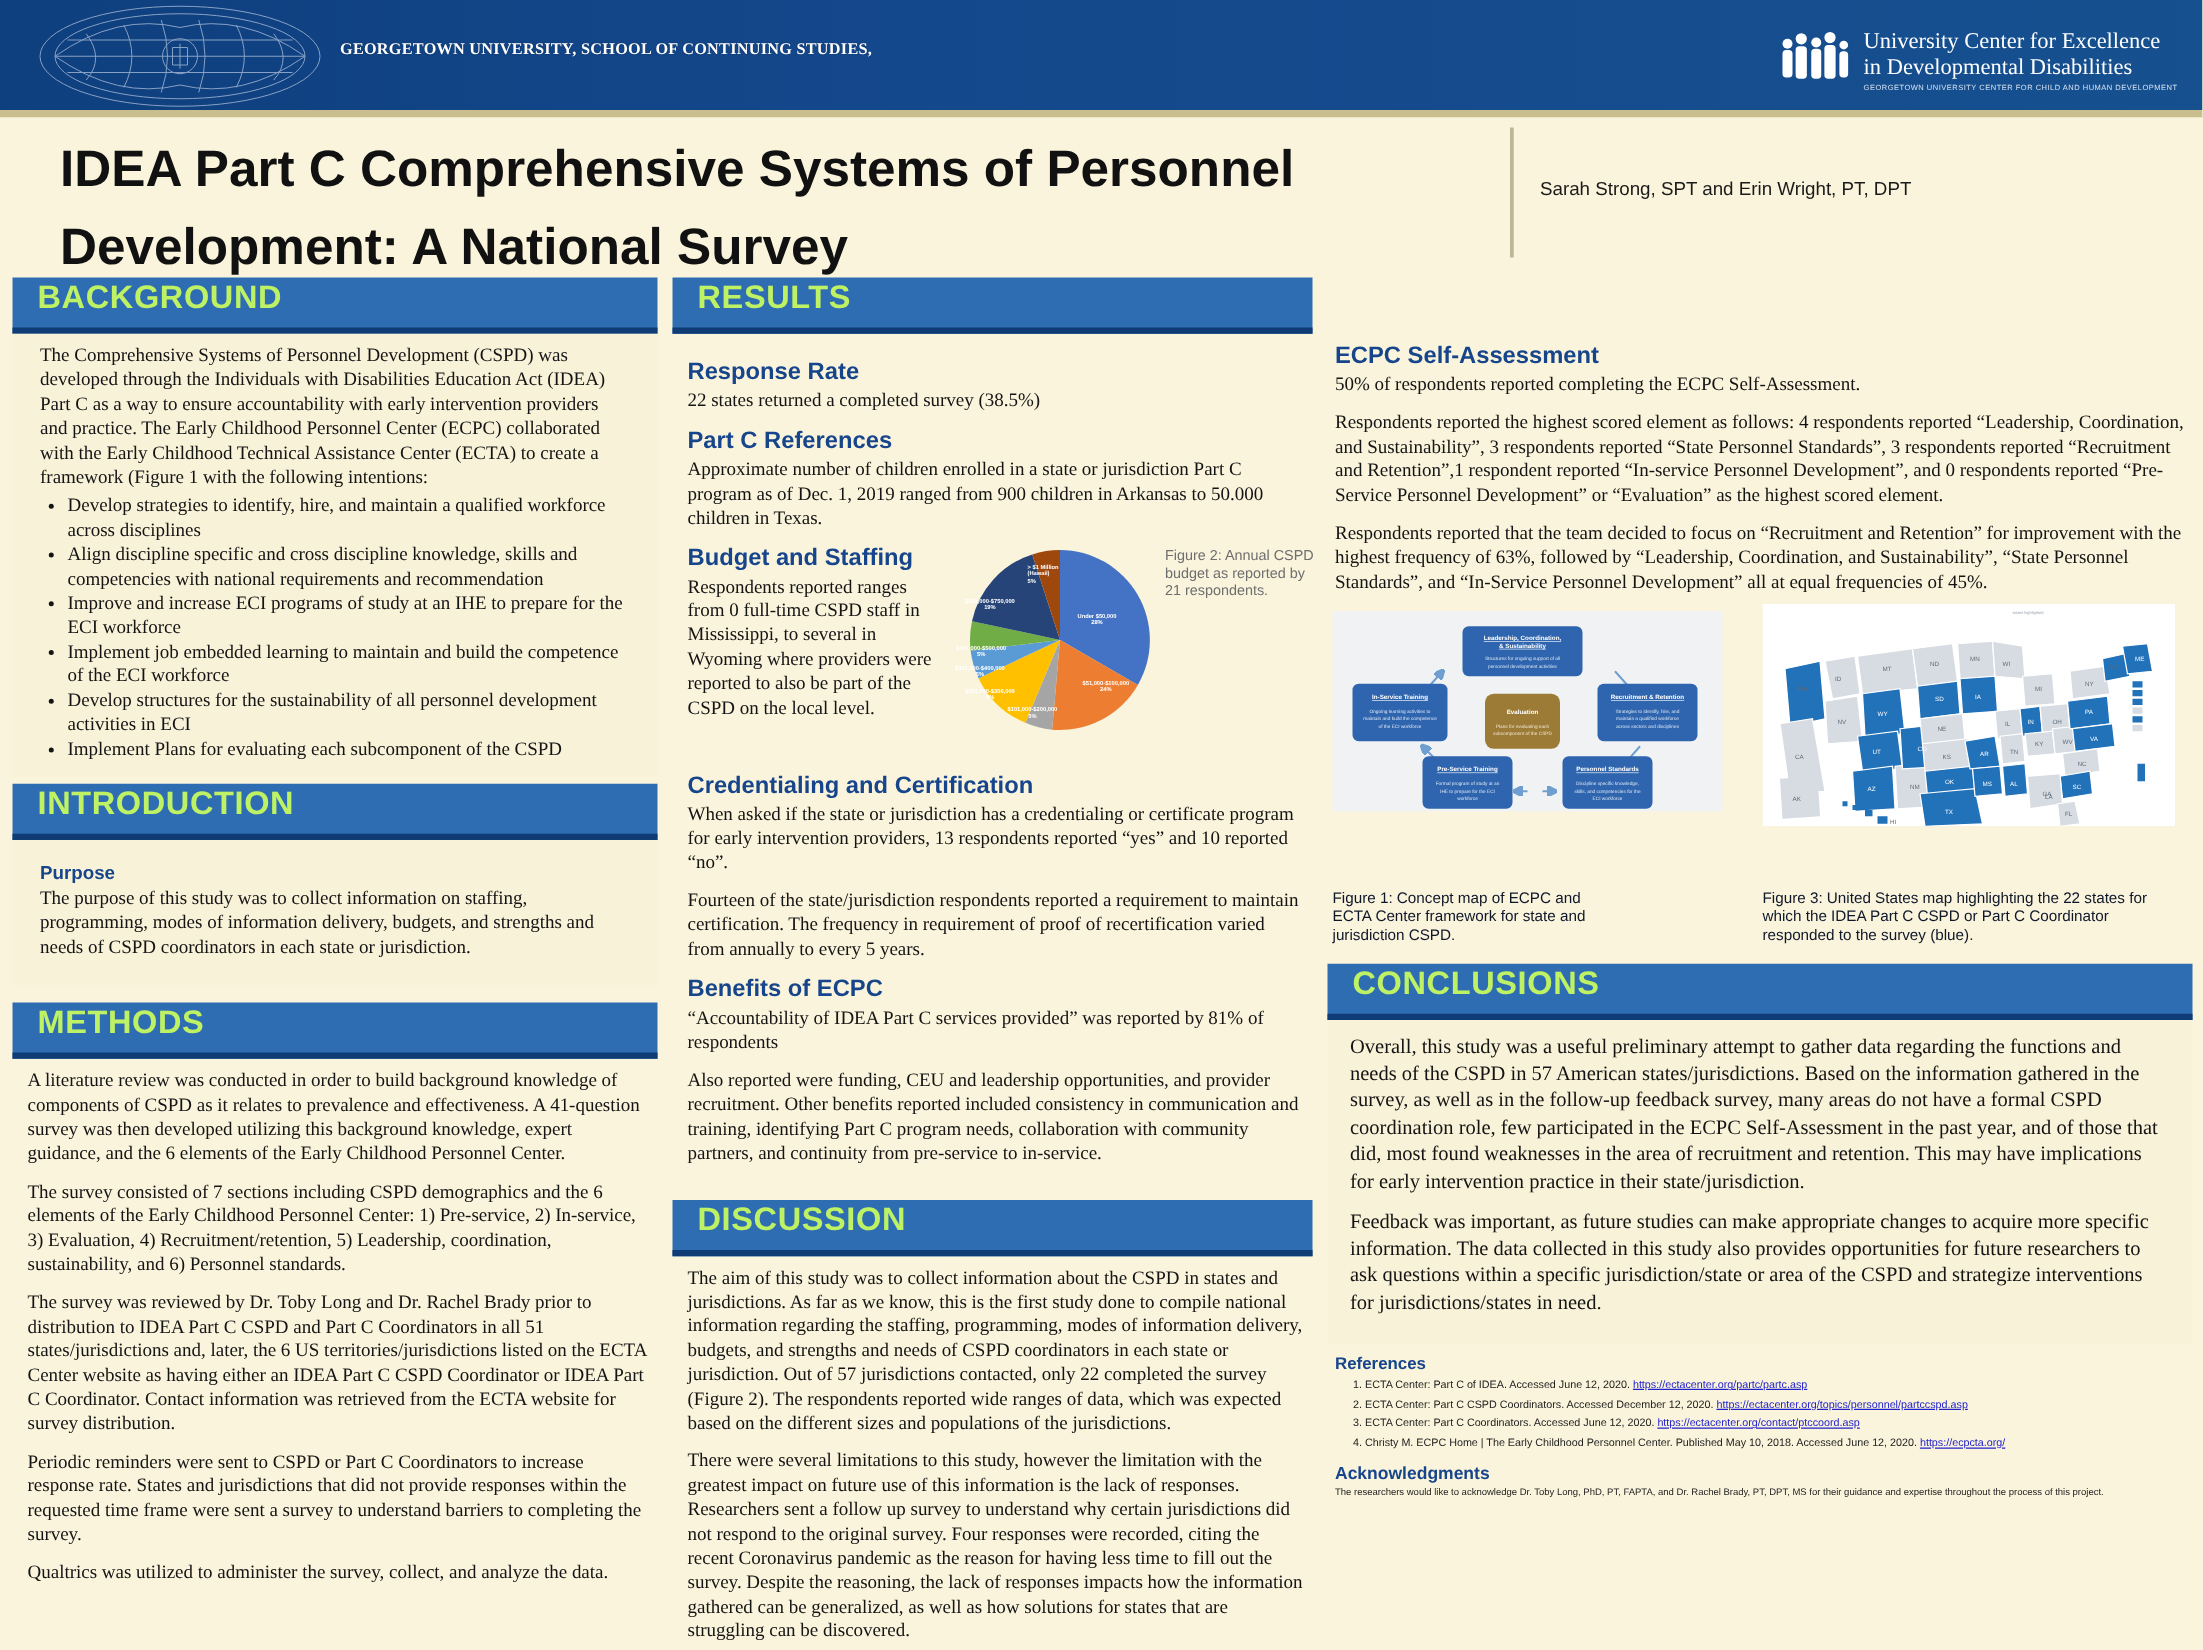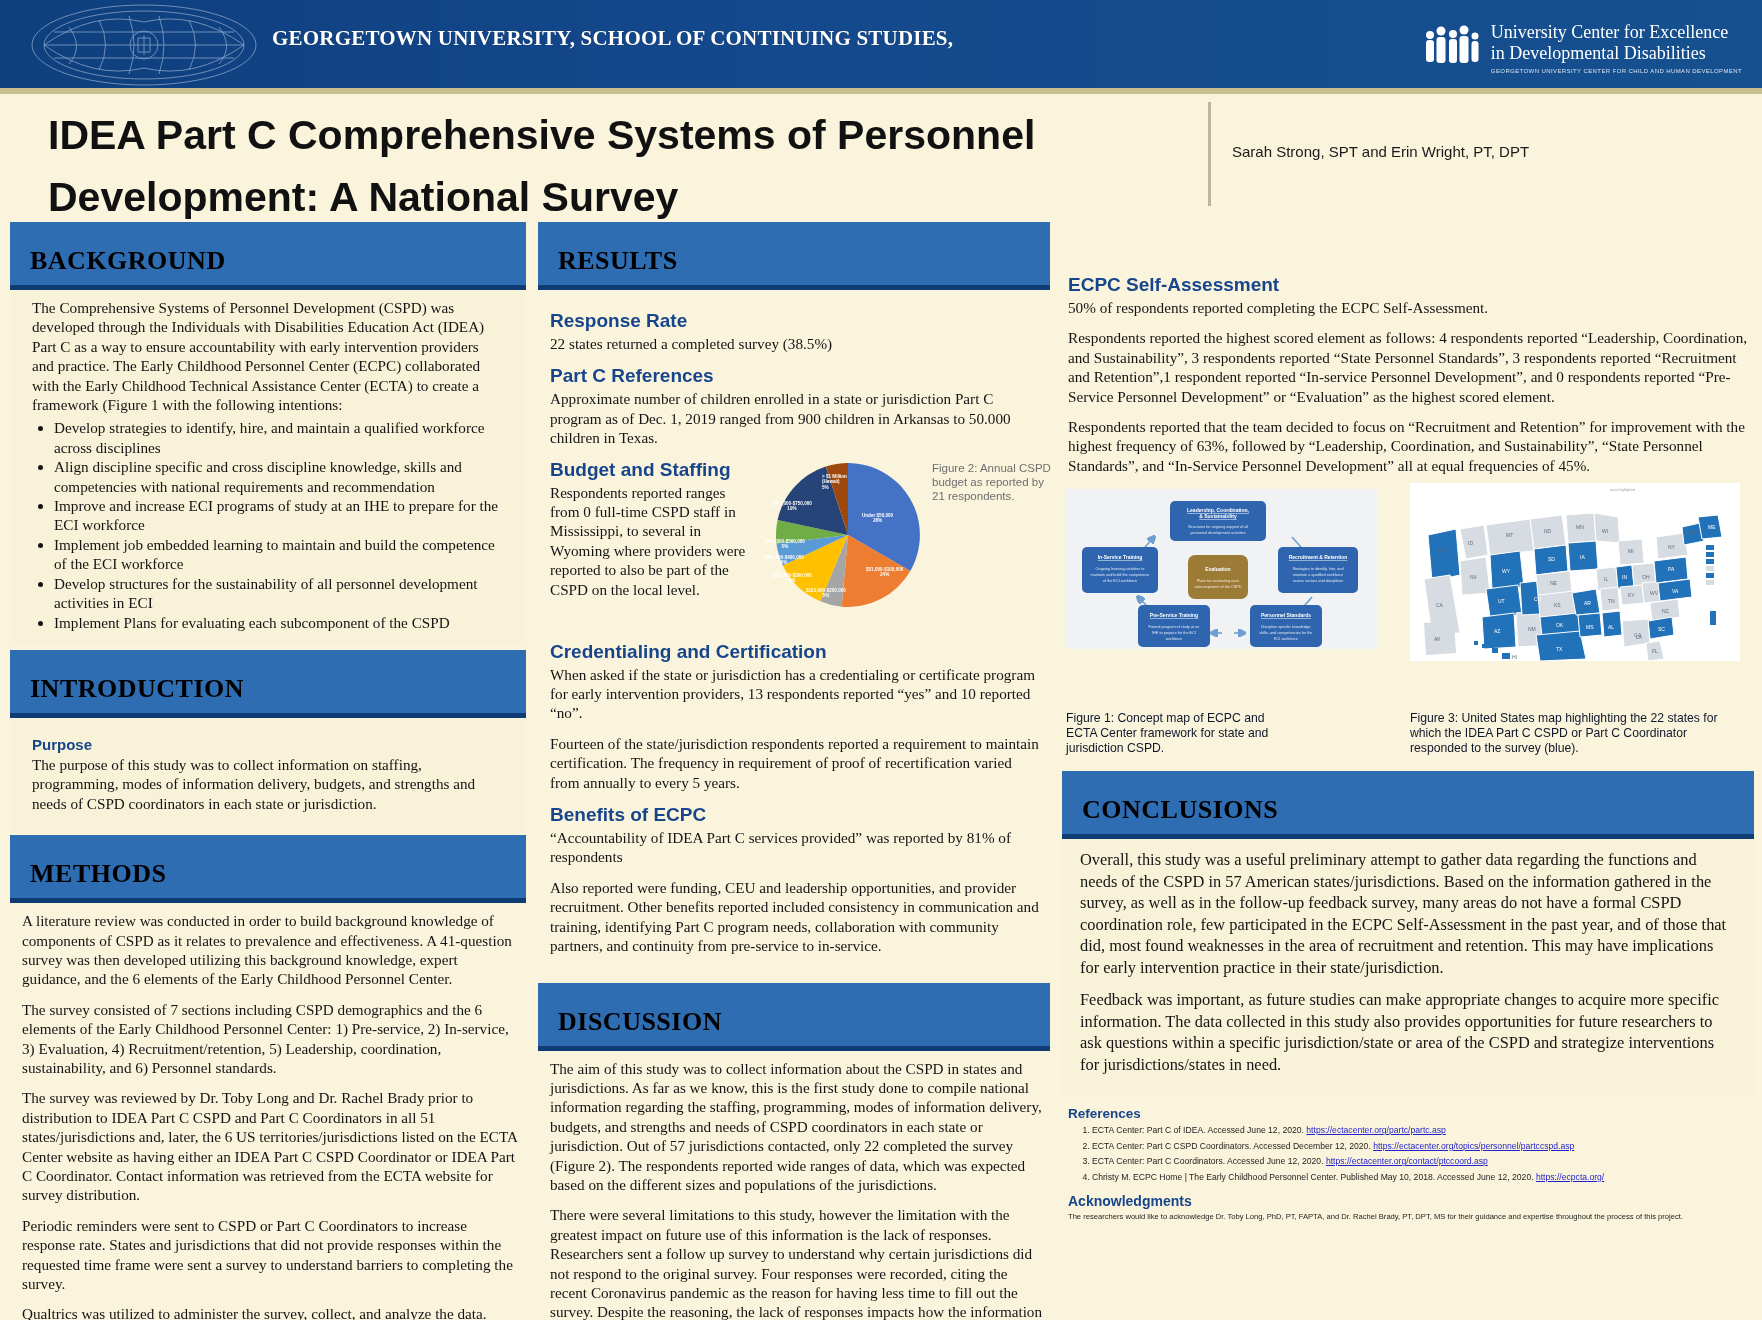--- a/index.html
+++ b/index.html
@@ -17,21 +17,21 @@
     background:linear-gradient(90deg,#0e3f7e 0%,#14488c 40%,#16508f 100%);
     overflow:hidden;
   }
   .seal{
     position:absolute;left:24px;top:2px;width:240px;height:86px;
     opacity:.85;
   }
   .banner-title{
     position:absolute;left:272px;top:26px;
     color:#ffffff;font-family:"Liberation Serif",serif;font-weight:bold;
-    font-size:21px;line-height:25px;letter-spacing:.2px;
+    font-size:13px;line-height:25px;letter-spacing:.2px;
     text-shadow:0 0 1px rgba(0,0,0,.4);
   }
   .ucedd{
     position:absolute;right:20px;top:22px;text-align:left;color:#fff;
     display:flex;align-items:flex-start;gap:8px;
   }
   .ucedd-mark{width:62px;height:46px;}
   .ucedd-txt1{font-family:"Liberation Serif",serif;font-size:18px;line-height:21px;font-weight:normal;}
   .ucedd-txt2{font-family:"Liberation Sans",sans-serif;font-size:6px;letter-spacing:.4px;margin-top:4px;color:#d7e2f2;}
 
@@ -50,24 +50,24 @@
     font-family:"Liberation Sans",sans-serif;font-size:15px;color:#1a1a1a;
   }
 
   
   .col{position:absolute;top:222px;}
   .col-left{left:10px;width:516px;}
   .col-mid{left:538px;width:512px;}
   .col-right{left:1062px;width:692px;}
 
   .sec-head{
-    background:#2f6db3;color:#000000;
-    font-family:Liberation Serif, serif;font-weight:bold;
+    background:#2f6db3;color:#bef264;
+    font-family:Liberation Sans, sans-serif;font-weight:bold;
     font-size:26px;letter-spacing:.5px;
-    padding:24px 0 9px 20px;
+    padding:0 0 9px 20px;
     border-bottom:5px solid #0f3c74;
     margin:0;
   }
   .sec-body{background:#f8f2d8;padding:8px 22px 10px 22px;}
   .sec-body.plain{background:transparent;padding-left:12px;padding-right:6px;}
 
   p.t{font-size:15.2px;line-height:19.4px;color:#141414;margin:0 0 11px 0;text-align:left;}
   p.t.tight{margin-bottom:4px;}
   ul.t{margin:2px 0 2px 0;padding-left:22px;}
   ul.t li{font-size:15.2px;line-height:19.4px;color:#141414;margin:0;}
@@ -190,21 +190,21 @@
     </div>
 
     <div style="margin-top:6px;">
       <div class="sec-head">INTRODUCTION</div>
       <div class="sec-body">
         <div class="subhead small">Purpose</div>
         <p class="t">The purpose of this study was to collect information on staffing, programming, modes of information delivery, budgets, and strengths and needs of CSPD coordinators in each state or jurisdiction.</p>
       </div>
     </div>
 
-    <div style="margin-top:1px;">
+    <div style="margin-top:14px;">
       <div class="sec-head">METHODS</div>
       <div class="sec-body plain">
         <p class="t">A literature review was conducted in order to build background knowledge of components of CSPD as it relates to prevalence and effectiveness. A 41-question survey was then developed utilizing this background knowledge, expert guidance, and the 6 elements of the Early Childhood Personnel Center.</p>
         <p class="t">The survey consisted of 7 sections including CSPD demographics and the 6 elements of the Early Childhood Personnel Center: 1) Pre-service, 2) In-service, 3) Evaluation, 4) Recruitment/retention, 5) Leadership, coordination, sustainability, and 6) Personnel standards.</p>
         <p class="t">The survey was reviewed by Dr. Toby Long and Dr. Rachel Brady prior to distribution to IDEA Part C CSPD and Part C Coordinators in all 51 states/jurisdictions and, later, the 6 US territories/jurisdictions listed on the ECTA Center website as having either an IDEA Part C CSPD Coordinator or IDEA Part C Coordinator. Contact information was retrieved from the ECTA website for survey distribution.</p>
         <p class="t">Periodic reminders were sent to CSPD or Part C Coordinators   to increase response rate. States and jurisdictions that did not provide responses within the requested time frame were sent a survey to understand barriers to completing the survey.</p>
         <p class="t">Qualtrics was utilized to administer the survey, collect, and analyze the data.</p>
       </div>
     </div>
   </div>

